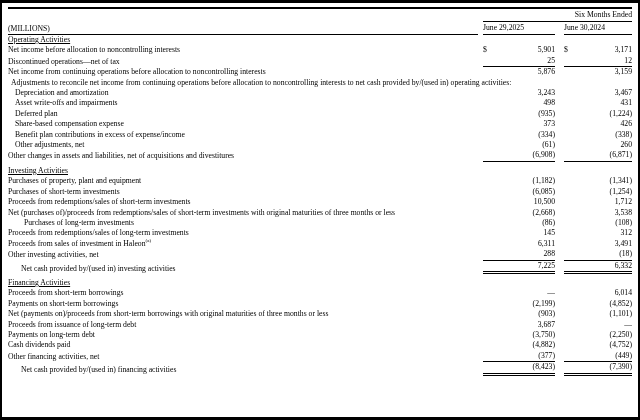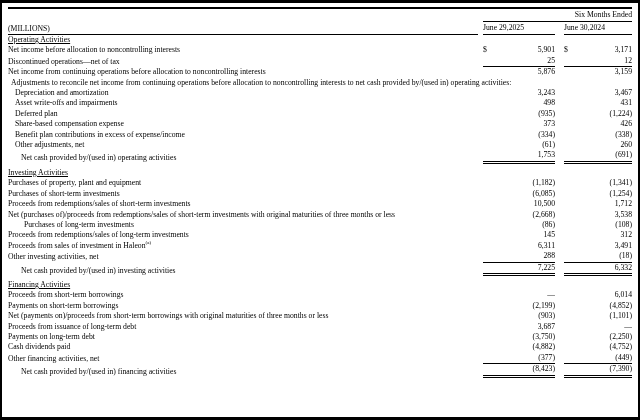--- a/index.html
+++ b/index.html
@@ -157,29 +157,29 @@
           <span class="dollar"></span>
           <span class="val">(61)</span>
         </span>
         <span class="colgap"></span>
         <span class="vcol c2">
           <span class="dollar"></span>
           <span class="val">260</span>
         </span>
       </div>
       <div class="trow">
-        <span class="lbl" style="padding-left:13px"><span>Net cash provided by/(used in) operating activities</span></span>
-        <span class="vcol c1 rule-d">
-          <span class="dollar"></span>
-          <span class="val">1,753</span>
-        </span>
-        <span class="colgap"></span>
-        <span class="vcol c2 rule-d">
-          <span class="dollar"></span>
-          <span class="val">(691)</span>
+        <span class="lbl" style="padding-left:0px"><span>Other changes in assets and liabilities, net of acquisitions and divestitures</span></span>
+        <span class="vcol c1 rule-s">
+          <span class="dollar"></span>
+          <span class="val">(6,908)</span>
+        </span>
+        <span class="colgap"></span>
+        <span class="vcol c2 rule-s">
+          <span class="dollar"></span>
+          <span class="val">(6,871)</span>
         </span>
       </div>
       <div class="trow gap">
         <span class="sect">Investing Activities</span>
       </div>
       <div class="trow">
         <span class="lbl" style="padding-left:0px"><span>Purchases of property, plant and equipment</span></span>
         <span class="vcol c1">
           <span class="dollar"></span>
           <span class="val">(1,182)</span>

